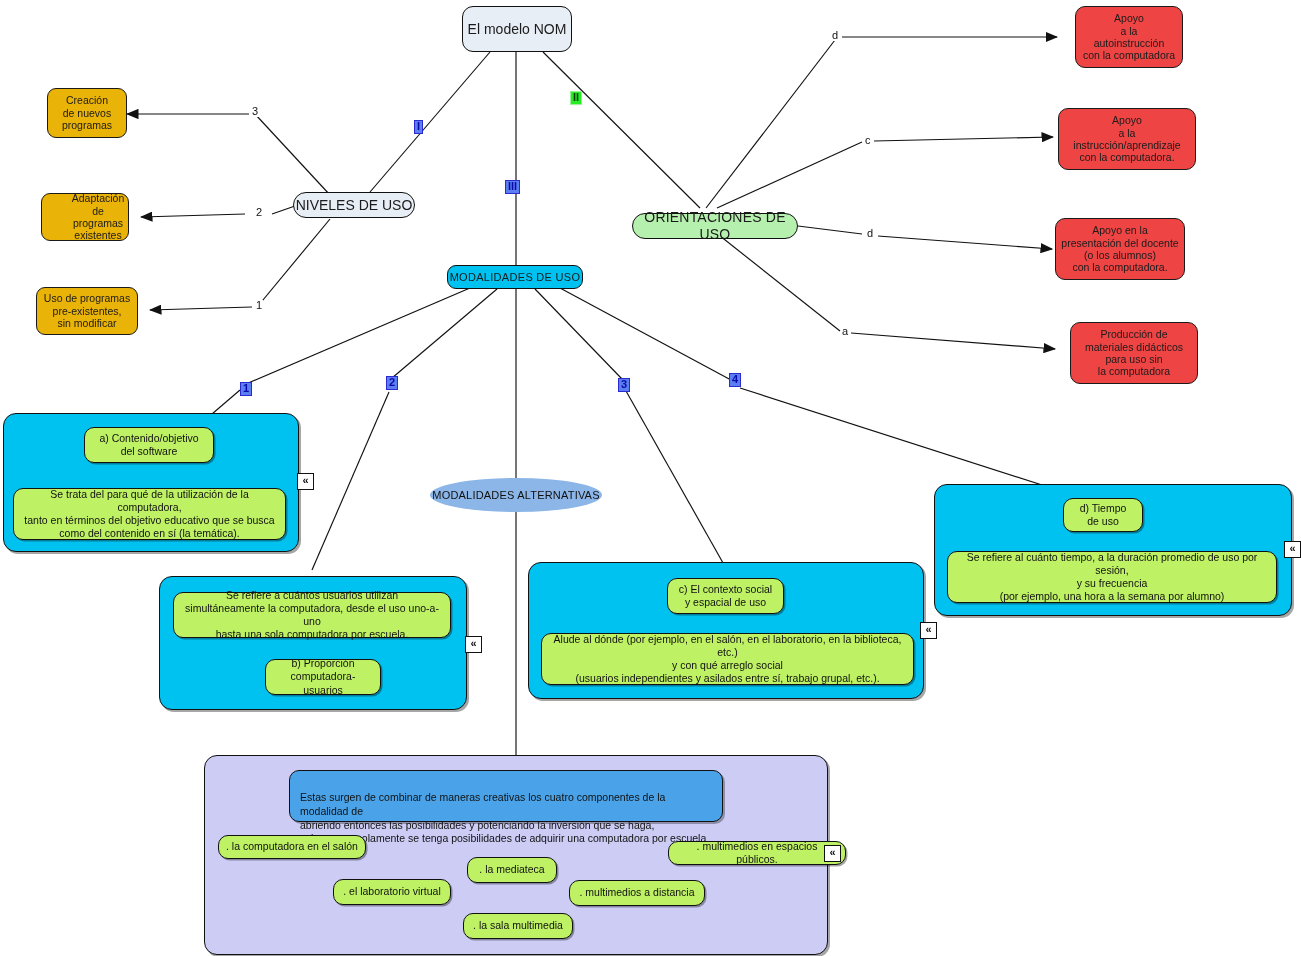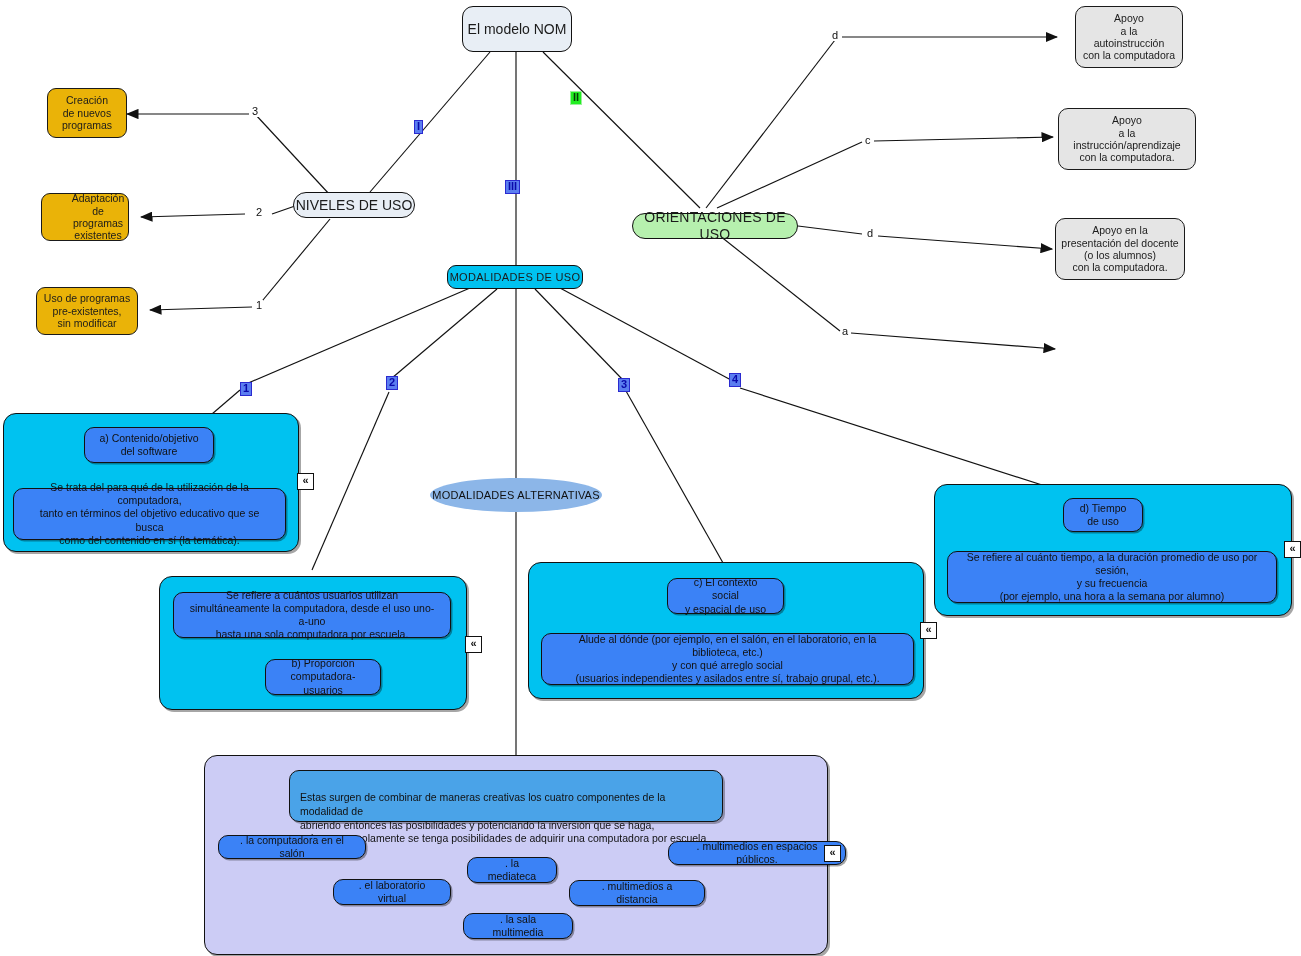--- a/index.html
+++ b/index.html
@@ -8,37 +8,37 @@
   #edges{position:absolute;left:0;top:0;width:1301px;height:956px;}
 
   .node{position:absolute;box-sizing:border-box;display:flex;align-items:center;justify-content:center;
         text-align:center;line-height:1.18;color:#1b1b1b;}
   .rounded{border:1px solid #1a1a1a;border-radius:9px;}
 
   
   .pale{background:#eab308;font-size:10.5px;padding:3px 5px;}
 
   
-  .green{background:#e5e5e5;font-size:10.5px;padding:3px 5px;border-radius:10px;}
+  .green{background:#ef4444;font-size:10.5px;padding:3px 5px;border-radius:10px;}
 
   
   .pill-green{background:#b6f0ae;border:1px solid #111;border-radius:13px;font-size:14px;letter-spacing:.2px;}
   .pill-cyan{background:#00c2f0;border:1px solid #111;border-radius:9px;font-size:11px;letter-spacing:.3px;}
   .pill-grey{background:#e8eef5;border:1px solid #111;border-radius:13px;font-size:14px;}
   .pill-title{background:#e8eef5;border:1px solid #111;border-radius:11px;font-size:14px;}
 
   
   .grp-cyan{position:absolute;background:#00c2f0;border:1px solid #111;border-radius:13px;
             box-shadow:2px 2px 0 rgba(0,0,0,.35);}
   .grp-purple{position:absolute;background:#ccccf5;border:1px solid #111;border-radius:13px;
             box-shadow:2px 2px 0 rgba(0,0,0,.35);}
 
-  .whitebox{position:absolute;background:#3b82f6;border:1px solid #111;border-radius:10px;
+  .whitebox{position:absolute;background:#bef264;border:1px solid #111;border-radius:10px;
             display:flex;align-items:center;justify-content:center;text-align:center;
-            font-size:10.5px;line-height:1.25;color:#111;padding:3px 12px;box-sizing:border-box;}
+            font-size:10.5px;line-height:1.25;color:#111;padding:3px 6px;box-sizing:border-box;}
   .whitebox.sh{box-shadow:1.5px 1.5px 0 rgba(0,0,0,.35);}
 
   .bluebox{position:absolute;background:#4aa3e8;border:1px solid #111;border-radius:10px;
            font-size:10.5px;line-height:1.32;color:#111;padding:6px 10px;box-sizing:border-box;
            box-shadow:2px 2px 0 rgba(0,0,0,.3);}
 
   .ellipse{position:absolute;background:#8cb6e8;border-radius:50%;
            display:flex;align-items:center;justify-content:center;font-size:11px;color:#101010;letter-spacing:.2px;}
 
   
@@ -144,20 +144,26 @@
 a la
 instrucción/aprendizaje
 con la computadora.</span>
   </div>
   <div class="node rounded green" style="left:1055px;top:218px;width:130px;height:62px;white-space:pre-line;">
     <span>Apoyo en la
 presentación del docente
 (o los alumnos)
 con la computadora.</span>
   </div>
+  <div class="node rounded green" style="left:1070px;top:322px;width:128px;height:62px;white-space:pre-line;">
+    <span>Producción de
+materiales didácticos
+para uso sin
+la computadora</span>
+  </div>
 
   <div class="elabel" style="left:831px;top:30px;">d</div>
   <div class="elabel" style="left:864px;top:135px;">c</div>
   <div class="elabel" style="left:866px;top:228px;">d</div>
   <div class="elabel" style="left:841px;top:326px;">a</div>
 
   <div class="node pill-cyan" style="left:447px;top:265px;width:136px;height:24px;">
     <span>MODALIDADES DE USO</span>
   </div>
 

